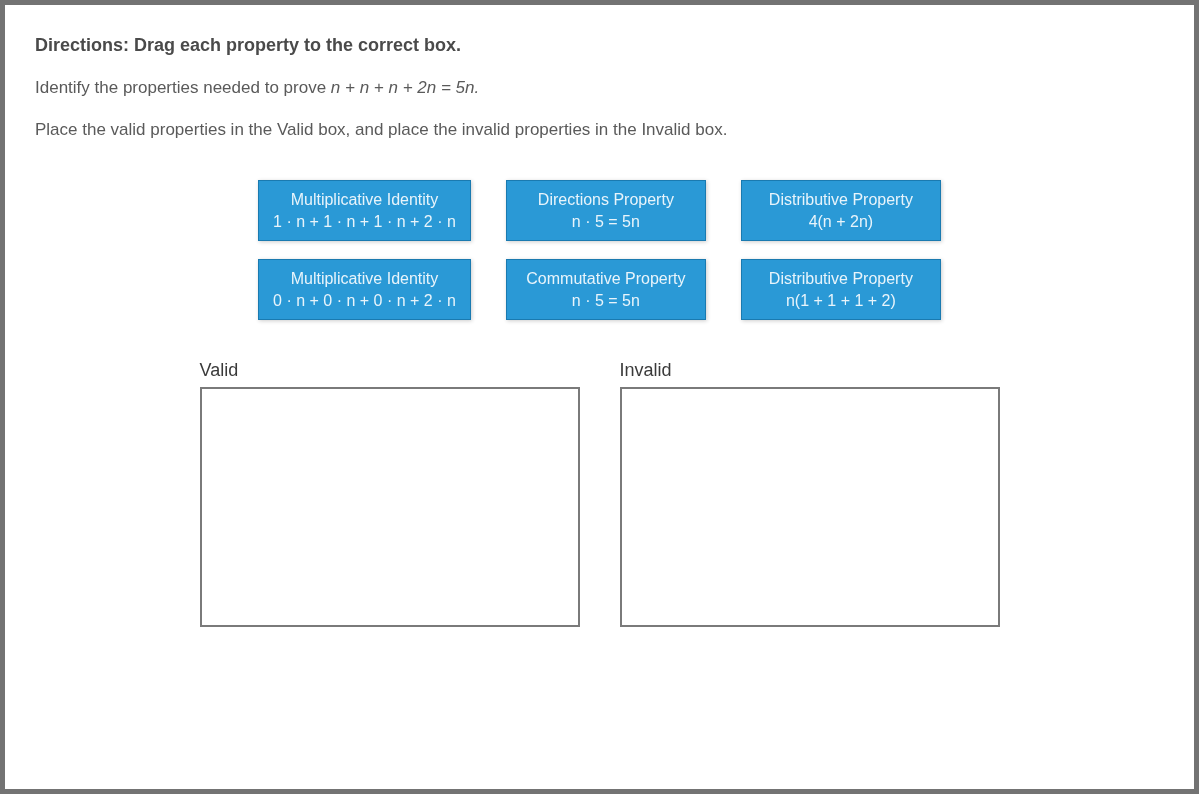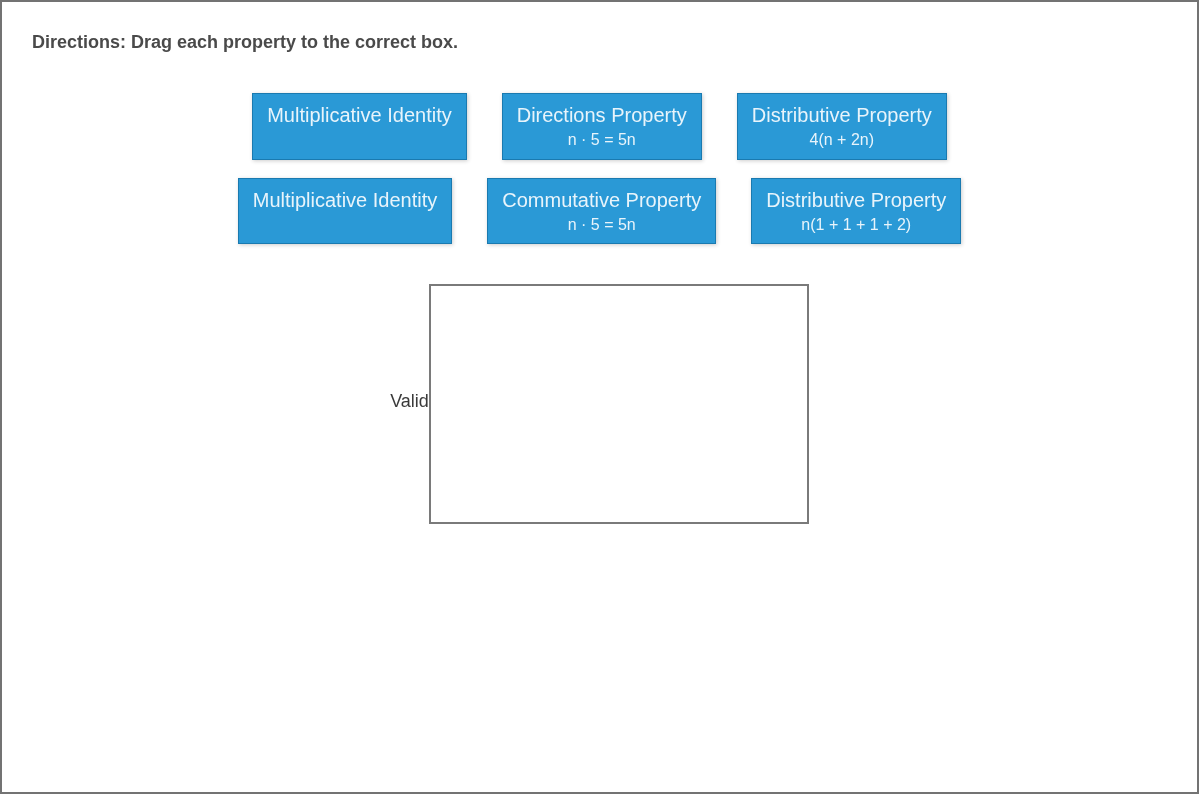--- a/index.html
+++ b/index.html
@@ -12,21 +12,21 @@
       background: #f0f0f0;
       width: 1199px;
       height: 794px;
       overflow: hidden;
     }
     .page {
       background: #ffffff;
       width: 100%;
       height: 100%;
       padding: 30px 30px 0 30px;
-      border: 2px solid #737373;
+      border: 5px solid #737373;
     }
     .directions {
       font-size: 18px;
       font-weight: bold;
       color: #4a4a4a;
       margin-bottom: 22px;
     }
     .instruction-line {
       font-size: 17px;
       color: #5a5a5a;
@@ -55,36 +55,35 @@
       padding: 8px 14px;
       text-align: center;
       font-size: 16px;
       min-width: 200px;
       cursor: grab;
       box-shadow: 1px 1px 4px rgba(0,0,0,0.2);
       line-height: 1.35;
     }
     .tile .tile-title {
       display: block;
-      font-size: 20px;
+      font-size: 16px;
     }
     .tile .tile-expr {
       display: block;
       font-size: 16px;
     }
     .dropzones {
       display: flex;
       gap: 40px;
       justify-content: center;
       margin-top: 10px;
     }
     .dropzone-wrap {
       display: flex;
-      flex-direction: row;
-      align-items: center;
+      flex-direction: column;
     }
     .dropzone-label {
       font-size: 18px;
       color: #3a3a3a;
       margin-bottom: 6px;
       font-weight: 500;
     }
     .dropzone {
       width: 380px;
       height: 240px;
@@ -92,51 +91,61 @@
       background: #ffffff;
     }
   </style>
 </head>
 <body>
 
 <div class="page">
 
   <div class="directions">Directions: Drag each property to the correct box.</div>
 
+  <div class="instruction-line">
+    <span>Identify the properties needed to prove </span><span class="equation">n + n + n + 2n = 5n.</span>
+  </div>
 
+  <div class="instruction-line">Place the valid properties in the Valid box, and place the invalid properties in the Invalid box.</div>
 
   <div class="tiles-area">
     <div class="tile-row">
       <div class="tile">
         <span class="tile-title">Multiplicative Identity</span>
+        <span class="tile-expr">1 · n + 1 · n + 1 · n + 2 · n</span>
       </div>
       <div class="tile">
         <span class="tile-title">Directions Property</span>
         <span class="tile-expr">n · 5 = 5n</span>
       </div>
       <div class="tile">
         <span class="tile-title">Distributive Property</span>
         <span class="tile-expr">4(n + 2n)</span>
       </div>
     </div>
     <div class="tile-row">
       <div class="tile">
         <span class="tile-title">Multiplicative Identity</span>
+        <span class="tile-expr">0 · n + 0 · n + 0 · n + 2 · n</span>
       </div>
       <div class="tile">
         <span class="tile-title">Commutative Property</span>
         <span class="tile-expr">n · 5 = 5n</span>
       </div>
       <div class="tile">
         <span class="tile-title">Distributive Property</span>
         <span class="tile-expr">n(1 + 1 + 1 + 2)</span>
       </div>
     </div>
   </div>
 
   <div class="dropzones">
     <div class="dropzone-wrap">
       <div class="dropzone-label">Valid</div>
       <div class="dropzone"></div>
     </div>
+    <div class="dropzone-wrap">
+      <div class="dropzone-label">Invalid</div>
+      <div class="dropzone"></div>
+    </div>
   </div>
 
 </div>
 
 </body></html>

